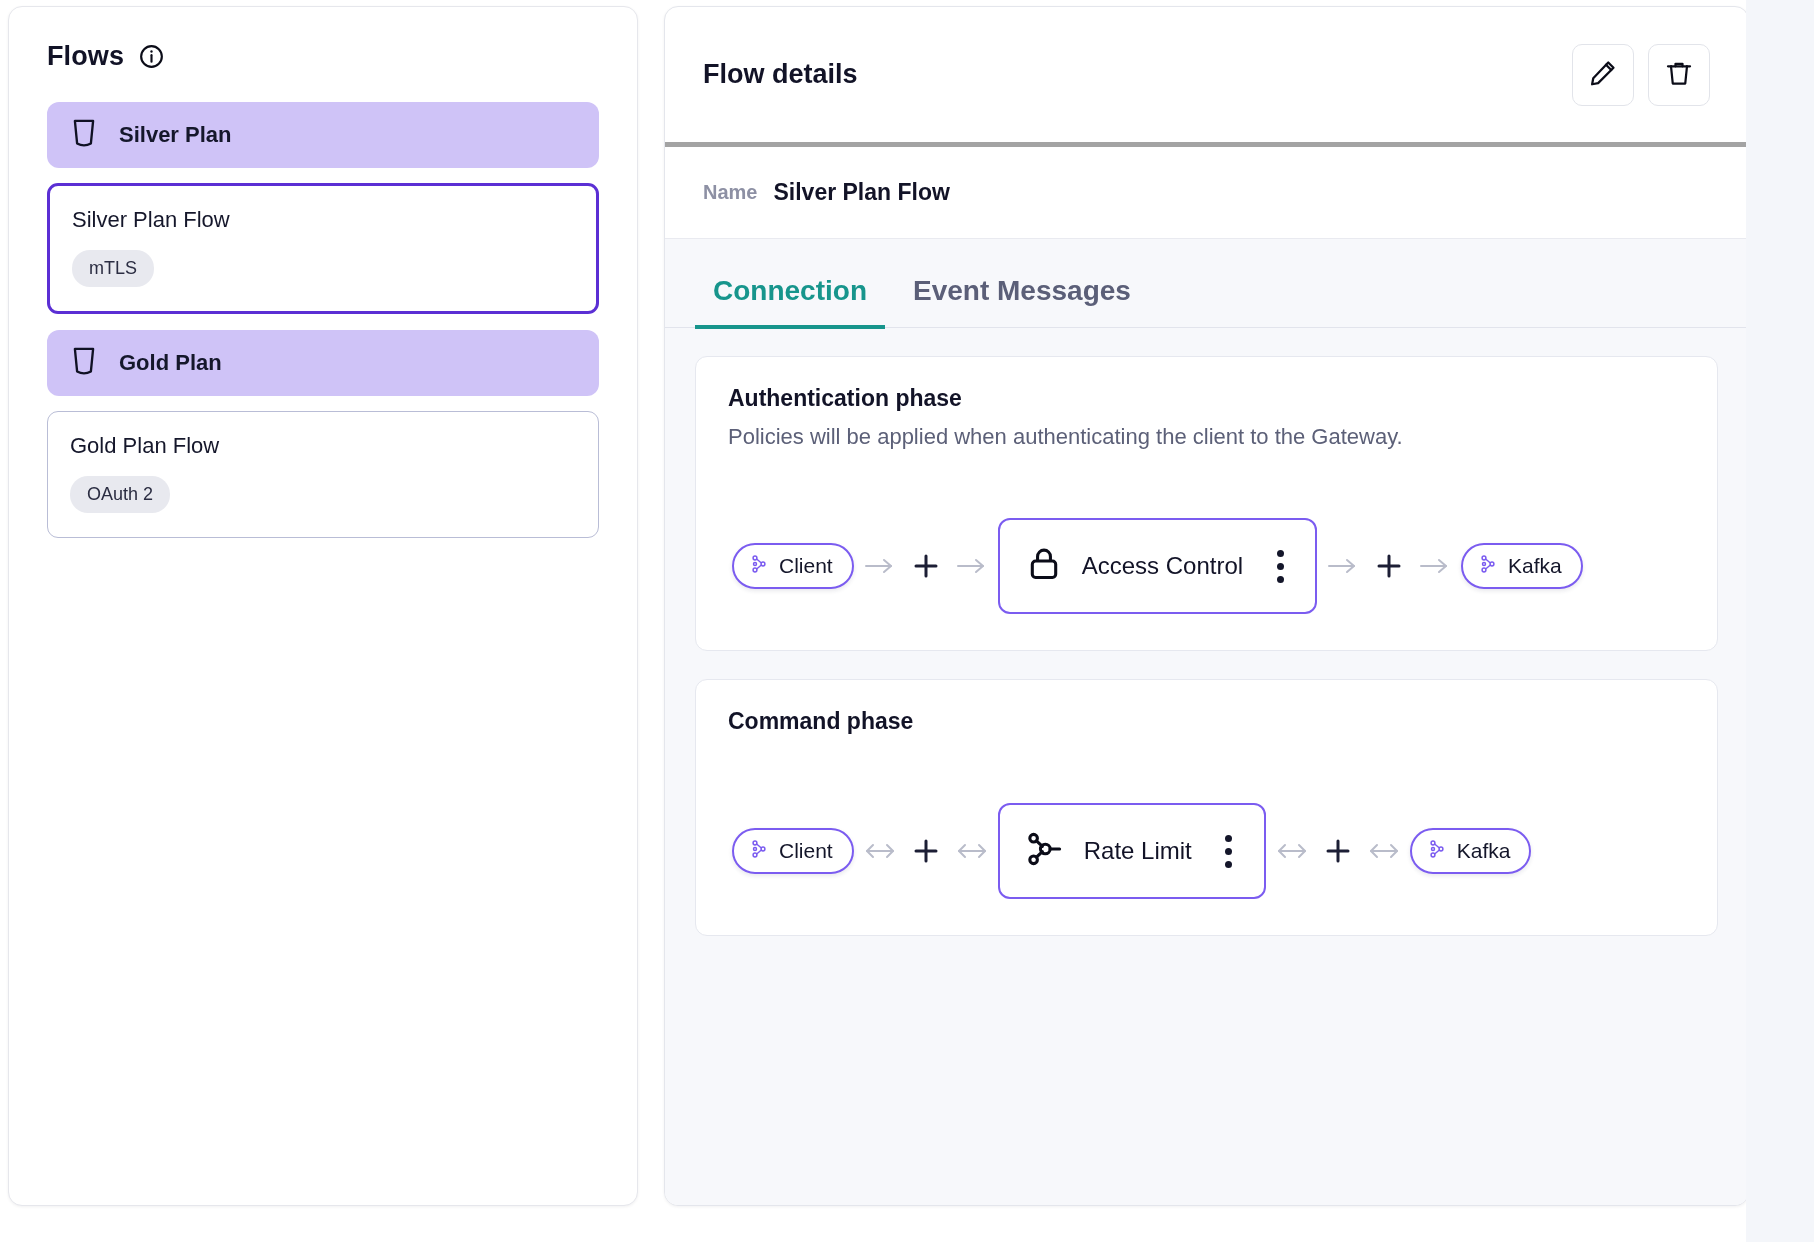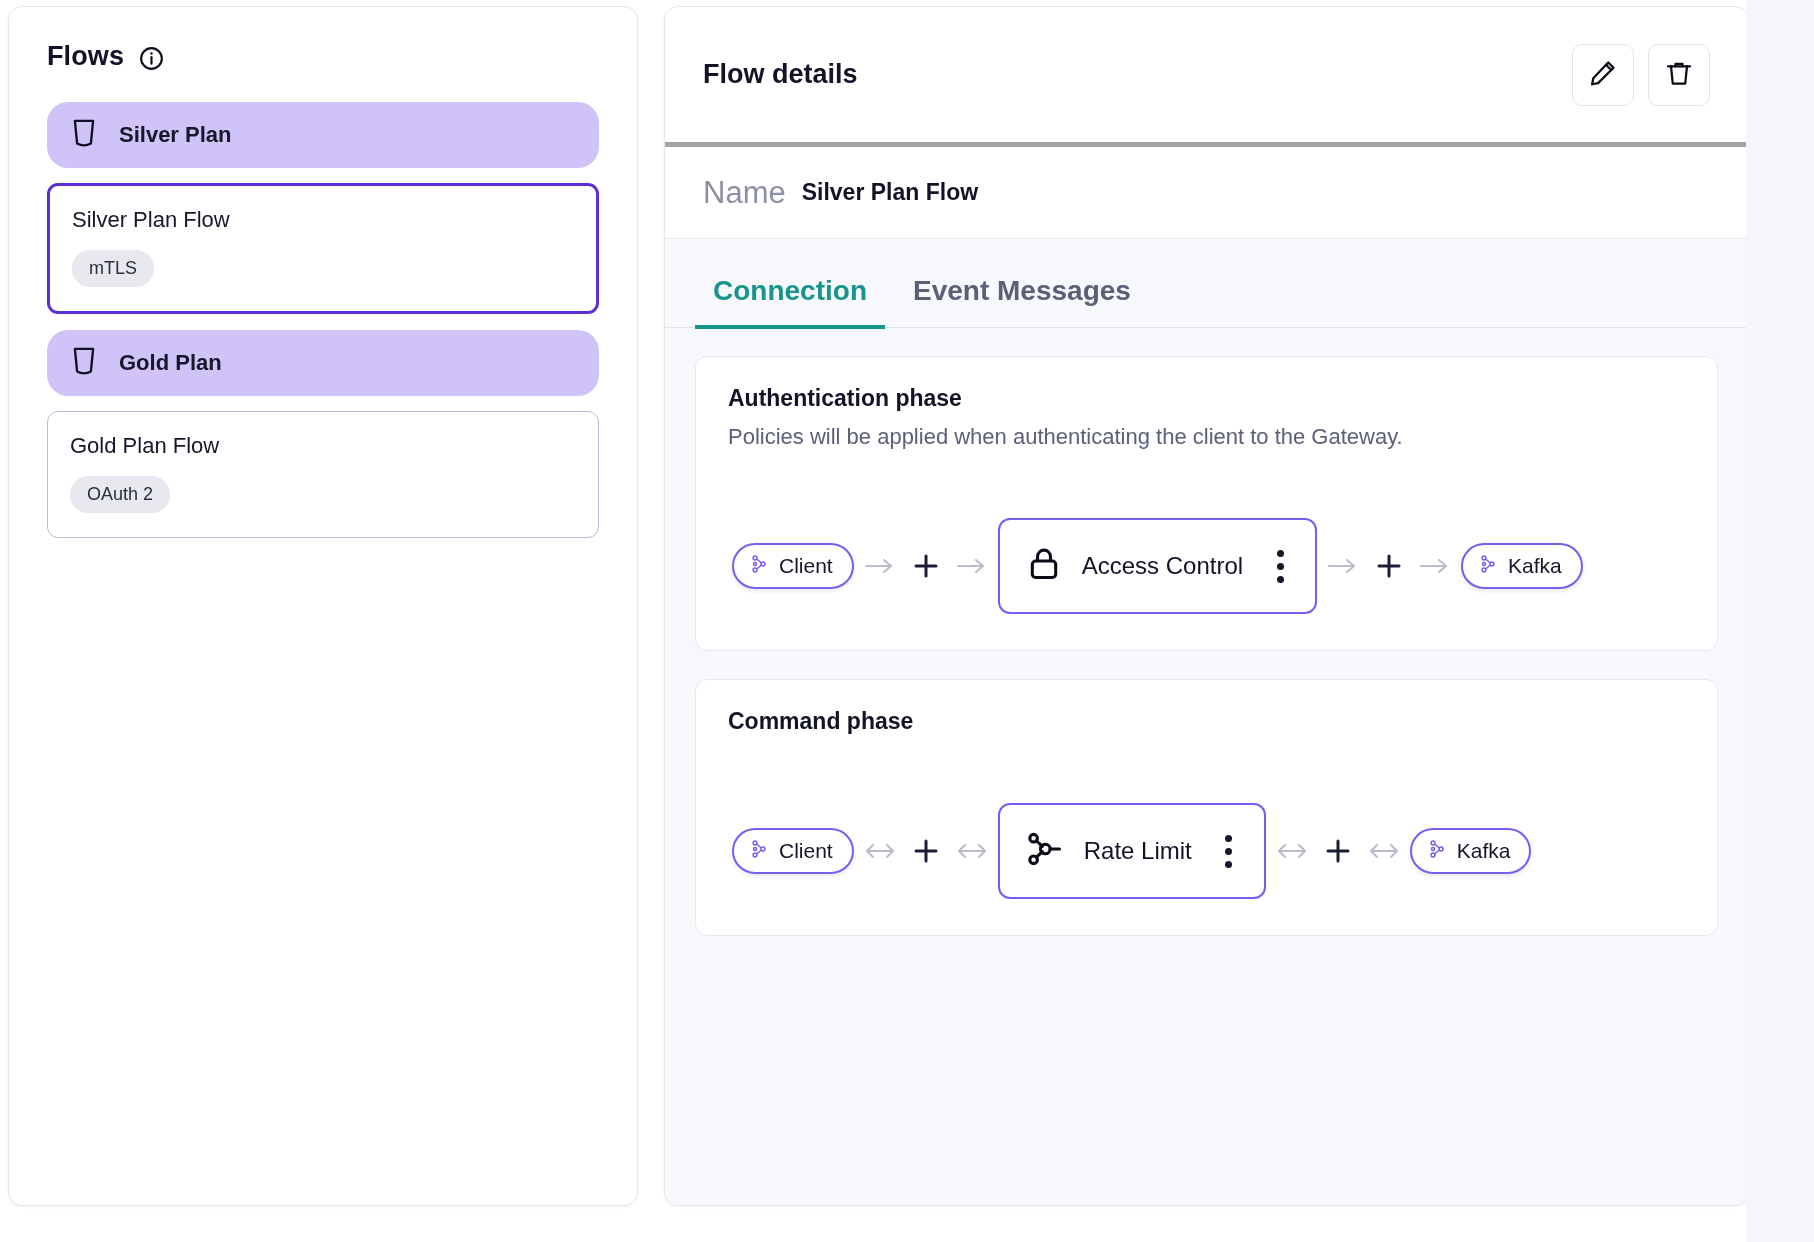--- a/index.html
+++ b/index.html
@@ -28,33 +28,33 @@
     width: 630px;
     height: 1200px;
     background: #ffffff;
     border: 1px solid #e6e7ec;
     border-radius: 14px;
     box-shadow: 0 1px 3px rgba(20,22,40,0.06);
     padding: 34px 38px 0 38px;
     flex: 0 0 auto;
   }
   .flows-head {
-    display: flex; align-items: flex-end; gap: 14px;
+    display: flex; align-items: center; gap: 14px;
     margin-bottom: 30px;
   }
   .flows-title {
     font-size: 27px; font-weight: 700; color: #121327; letter-spacing: .1px;
   }
   .info-icon {
     width: 27px; height: 27px; flex: 0 0 auto; cursor: pointer;
   }
   .plan-row {
     display: flex; align-items: center; gap: 20px;
     background: #cfc3f7;
-    border-radius: 21px;
+    border-radius: 12px;
     height: 66px;
     padding: 0 22px;
     margin-bottom: 15px;
     cursor: pointer;
   }
   .plan-label { font-size: 22px; font-weight: 700; color: #15172b; }
   .flow-card {
     border: 2px solid #d7d9e4;
     border-radius: 11px;
     background: #fff;
@@ -106,21 +106,21 @@
     display: flex; align-items: center; justify-content: center;
     cursor: pointer;
   }
   .name-row {
     height: 92px;
     display: flex; align-items: center; gap: 16px;
     padding: 0 38px;
     border-bottom: 1px solid #e9eaf0;
     flex: 0 0 auto;
   }
-  .name-label { font-size: 31px; color: #8d90a4; }
+  .name-label { font-size: 20px; color: #8d90a4; font-weight: bold; }
   .name-value { font-size: 23px; color: #121327; font-weight: 700; }
 
   .body-area {
     background: #f7f8fb;
     flex: 1 1 auto;
     padding: 0 30px 0 30px;
     overflow: hidden;
   }
   .tabs {
     display: flex; gap: 10px;

